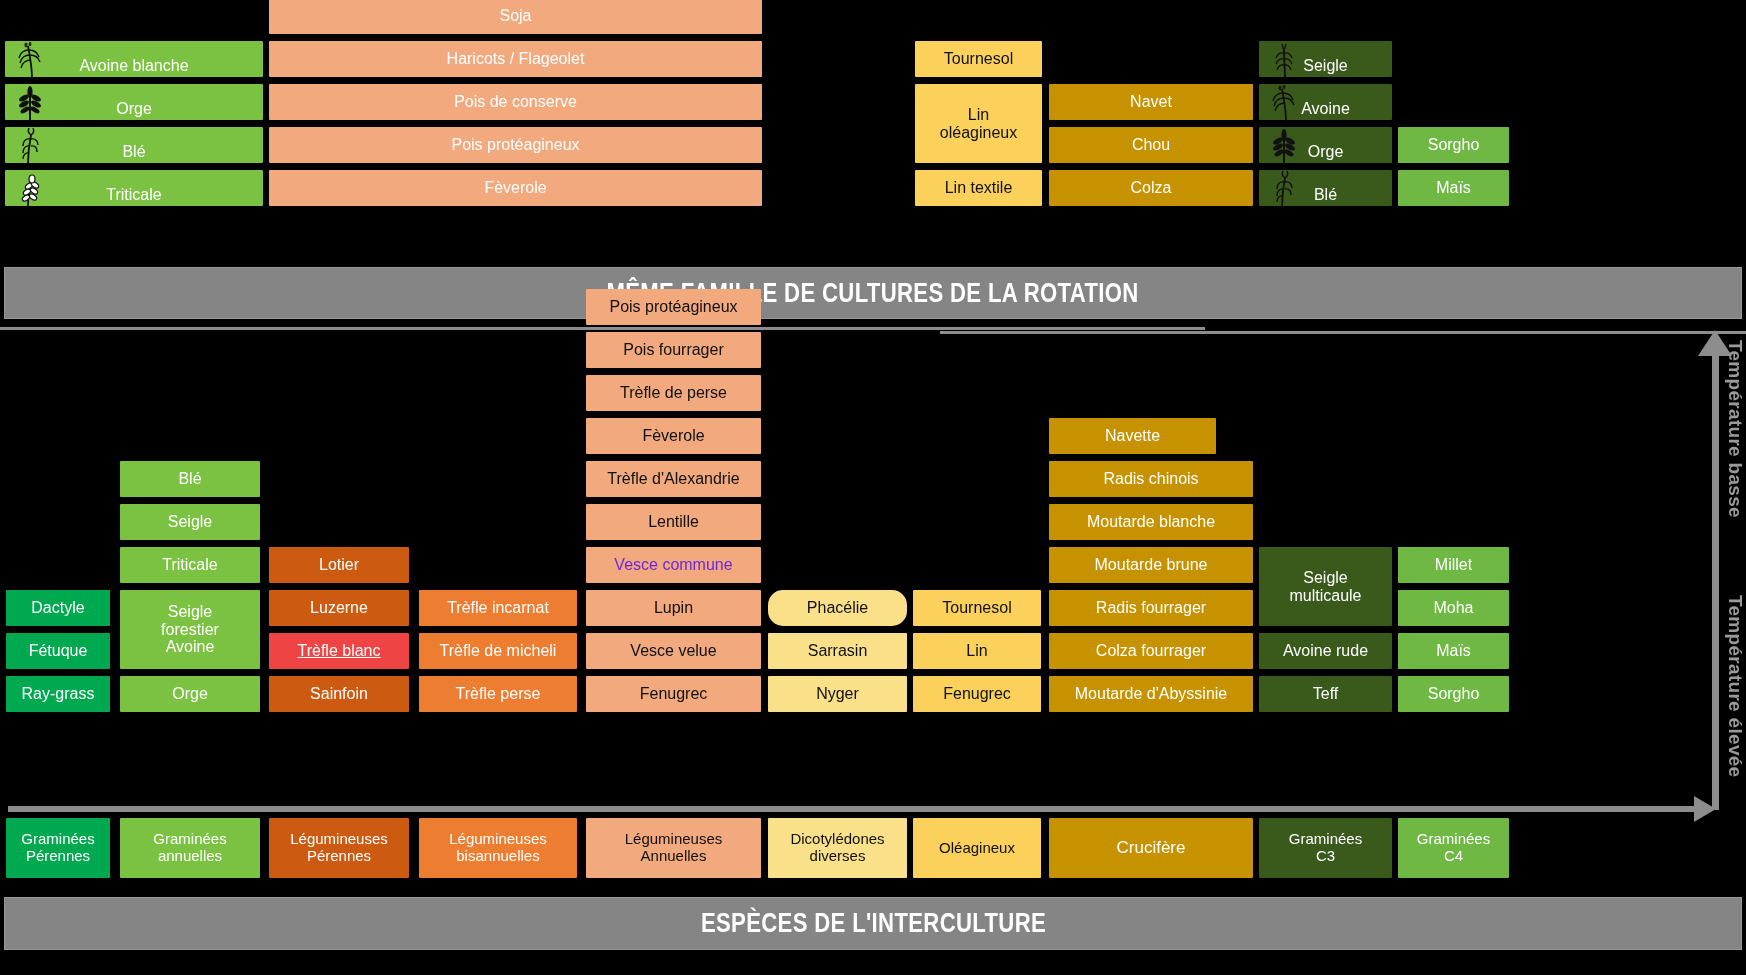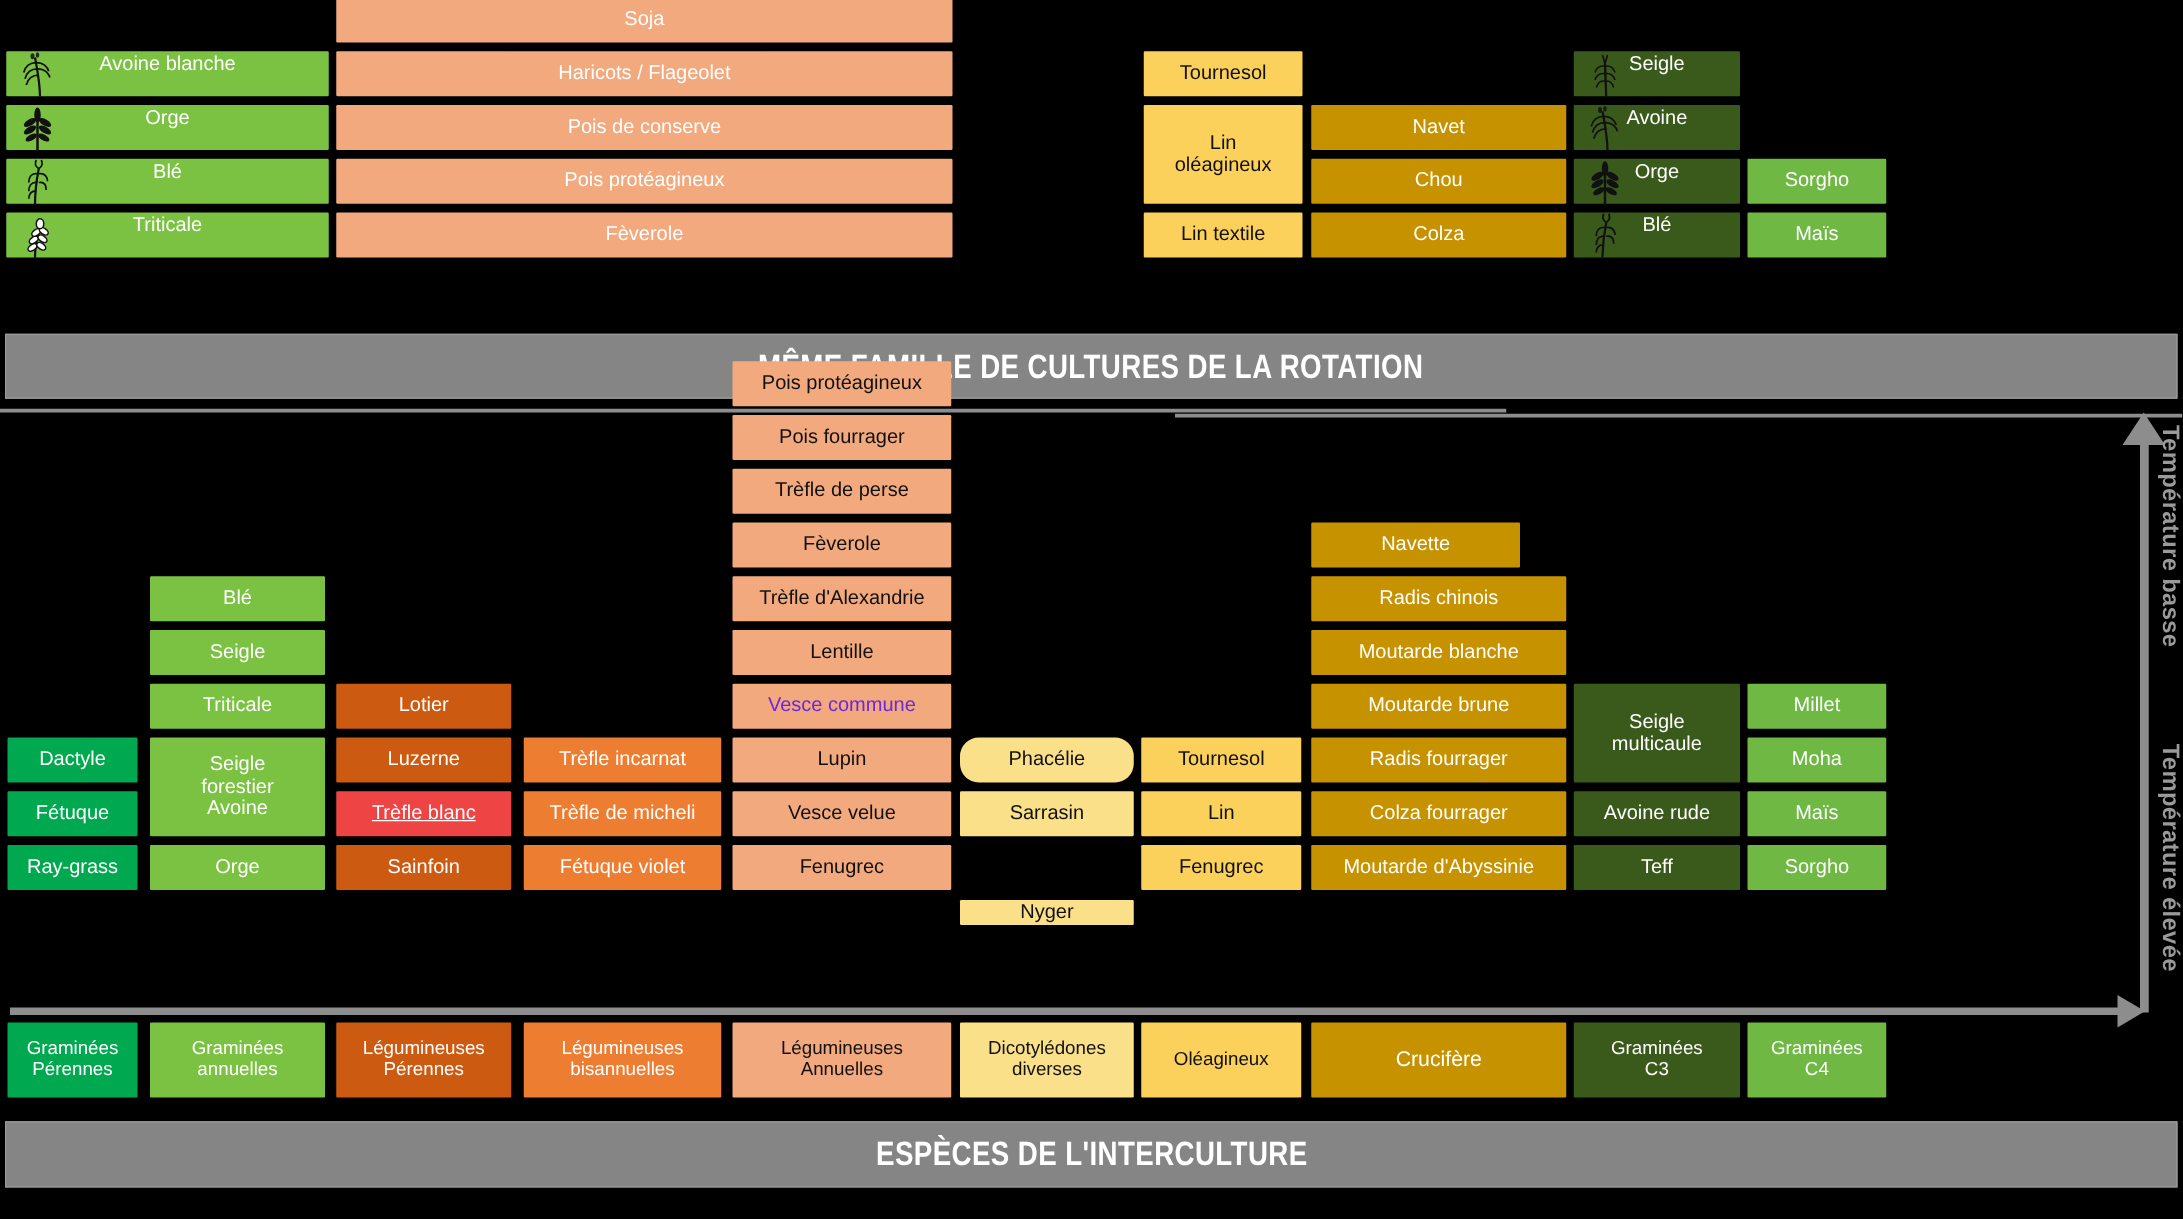--- a/index.html
+++ b/index.html
@@ -31,21 +31,21 @@
     letter-spacing:0.4px;
     font-size:27px;
     border:1px solid #9a9a9a;
   }
   .banner span{ transform:scaleX(.82); display:inline-block; }
 
   
   .hrule{ position:absolute; background:#8d8d8d; }
 
   
-  .chip{ position:absolute; display:flex; align-items:flex-start; justify-content:center; }
+  .chip{ position:absolute; display:flex; align-items:flex-end; justify-content:center; }
   .chip .ico{
     position:absolute; left:10px; top:50%; transform:translateY(-50%);
     width:30px; height:36px; display:block;
   }
   .chip .lbl{ width:100%; text-align:center; font-size:16px; }
 
   
   .varrow-shaft{ position:absolute; background:#8d8d8d; width:7px; }
   .varrow-head{
     position:absolute; width:0; height:0;
@@ -211,38 +211,38 @@
     <div class="cell" style="left: 120px; top: 504px; width: 140px; height: 36px; background: rgb(124, 194, 66); color: rgb(255, 255, 255);">Seigle</div>
     <div class="cell" style="left: 120px; top: 461px; width: 140px; height: 36px; background: rgb(124, 194, 66); color: rgb(255, 255, 255);">Blé</div>
     <div class="cell" style="left: 120px; top: 818px; width: 140px; height: 60px; background: rgb(124, 194, 66); color: rgb(255, 255, 255); font-size: 15px;">Graminées
 annuelles</div>
     <div class="cell" style="left: 269px; top: 676px; width: 140px; height: 36px; background: rgb(204, 90, 17); color: rgb(255, 255, 255);">Sainfoin</div>
     <div class="cell" style="left: 269px; top: 633px; width: 140px; height: 36px; background: #ef4444; color: rgb(255, 255, 255); text-decoration: underline;">Trèfle blanc</div>
     <div class="cell" style="left: 269px; top: 590px; width: 140px; height: 36px; background: rgb(204, 90, 17); color: rgb(255, 255, 255);">Luzerne</div>
     <div class="cell" style="left: 269px; top: 547px; width: 140px; height: 36px; background: rgb(204, 90, 17); color: rgb(255, 255, 255);">Lotier</div>
     <div class="cell" style="left: 269px; top: 818px; width: 140px; height: 60px; background: rgb(204, 90, 17); color: rgb(255, 255, 255); font-size: 15px;">Légumineuses
 Pérennes</div>
-    <div class="cell" style="left: 419px; top: 676px; width: 158px; height: 36px; background: rgb(237, 125, 49); color: rgb(255, 255, 255);">Fétuque violet</div>
+    <div class="cell" style="left: 419px; top: 676px; width: 158px; height: 36px; background: rgb(237, 125, 49); color: rgb(255, 255, 255);">Trèfle perse</div>
     <div class="cell" style="left: 419px; top: 633px; width: 158px; height: 36px; background: rgb(237, 125, 49); color: rgb(255, 255, 255);">Trèfle de micheli</div>
     <div class="cell" style="left: 419px; top: 590px; width: 158px; height: 36px; background: rgb(237, 125, 49); color: rgb(255, 255, 255);">Trèfle incarnat</div>
     <div class="cell" style="left: 419px; top: 818px; width: 158px; height: 60px; background: rgb(237, 125, 49); color: rgb(255, 255, 255); font-size: 15px;">Légumineuses
 bisannuelles</div>
     <div class="cell" style="left: 586px; top: 676px; width: 175px; height: 36px; background: rgb(242, 169, 126); color: rgb(17, 17, 17);">Fenugrec</div>
     <div class="cell" style="left: 586px; top: 633px; width: 175px; height: 36px; background: rgb(242, 169, 126); color: rgb(17, 17, 17);">Vesce velue</div>
     <div class="cell" style="left: 586px; top: 590px; width: 175px; height: 36px; background: rgb(242, 169, 126); color: rgb(17, 17, 17);">Lupin</div>
     <div class="cell" style="left: 586px; top: 547px; width: 175px; height: 36px; background: rgb(242, 169, 126); color: #6d28d9;">Vesce commune</div>
     <div class="cell" style="left: 586px; top: 504px; width: 175px; height: 36px; background: rgb(242, 169, 126); color: rgb(17, 17, 17);">Lentille</div>
     <div class="cell" style="left: 586px; top: 461px; width: 175px; height: 36px; background: rgb(242, 169, 126); color: rgb(17, 17, 17);">Trèfle d'Alexandrie</div>
     <div class="cell" style="left: 586px; top: 418px; width: 175px; height: 36px; background: rgb(242, 169, 126); color: rgb(17, 17, 17);">Fèverole</div>
     <div class="cell" style="left: 586px; top: 375px; width: 175px; height: 36px; background: rgb(242, 169, 126); color: rgb(17, 17, 17);">Trèfle de perse</div>
     <div class="cell" style="left: 586px; top: 332px; width: 175px; height: 36px; background: rgb(242, 169, 126); color: rgb(17, 17, 17);">Pois fourrager</div>
     <div class="cell" style="left: 586px; top: 289px; width: 175px; height: 36px; background: rgb(242, 169, 126); color: rgb(17, 17, 17);">Pois protéagineux</div>
     <div class="cell" style="left: 586px; top: 818px; width: 175px; height: 60px; background: rgb(242, 169, 126); color: rgb(17, 17, 17); font-size: 15px;">Légumineuses
 Annuelles</div>
-    <div class="cell" style="left: 768px; top: 676px; width: 139px; height: 20px; background: rgb(251, 224, 138); color: rgb(17, 17, 17); margin-top: 44px;">Nyger</div>
+    <div class="cell" style="left: 768px; top: 676px; width: 139px; height: 36px; background: rgb(251, 224, 138); color: rgb(17, 17, 17);">Nyger</div>
     <div class="cell" style="left: 768px; top: 633px; width: 139px; height: 36px; background: rgb(251, 224, 138); color: rgb(17, 17, 17);">Sarrasin</div>
     <div class="cell" style="left: 768px; top: 590px; width: 139px; height: 36px; background: rgb(251, 224, 138); color: rgb(17, 17, 17); border-radius: 15px;">Phacélie</div>
     <div class="cell" style="left: 768px; top: 818px; width: 139px; height: 60px; background: rgb(251, 224, 138); color: rgb(17, 17, 17); font-size: 15px;">Dicotylédones
 diverses</div>
     <div class="cell" style="left: 913px; top: 676px; width: 128px; height: 36px; background: rgb(251, 209, 91); color: rgb(17, 17, 17);">Fenugrec</div>
     <div class="cell" style="left: 913px; top: 633px; width: 128px; height: 36px; background: rgb(251, 209, 91); color: rgb(17, 17, 17);">Lin</div>
     <div class="cell" style="left: 913px; top: 590px; width: 128px; height: 36px; background: rgb(251, 209, 91); color: rgb(17, 17, 17);">Tournesol</div>
     <div class="cell" style="left: 913px; top: 818px; width: 128px; height: 60px; background: rgb(251, 209, 91); color: rgb(17, 17, 17); font-size: 15px;">Oléagineux</div>
     <div class="cell" style="left: 1049px; top: 676px; width: 204px; height: 36px; background: rgb(199, 146, 0); color: rgb(255, 255, 255);">Moutarde d'Abyssinie</div>
     <div class="cell" style="left: 1049px; top: 633px; width: 204px; height: 36px; background: rgb(199, 146, 0); color: rgb(255, 255, 255);">Colza fourrager</div>

